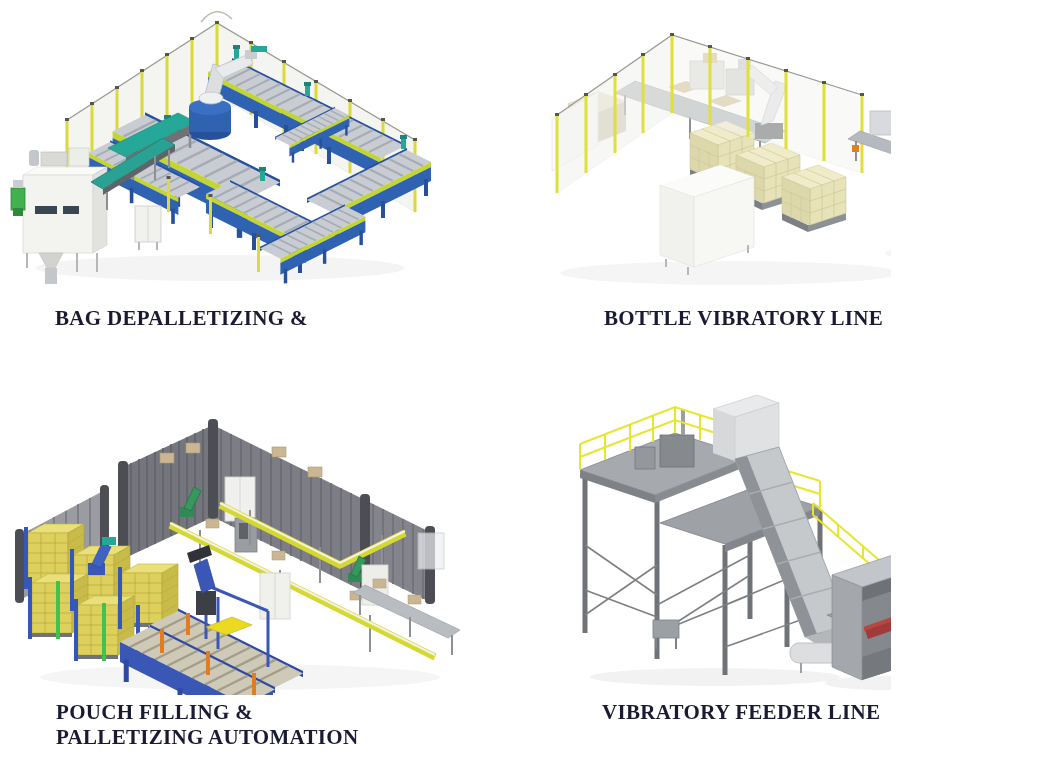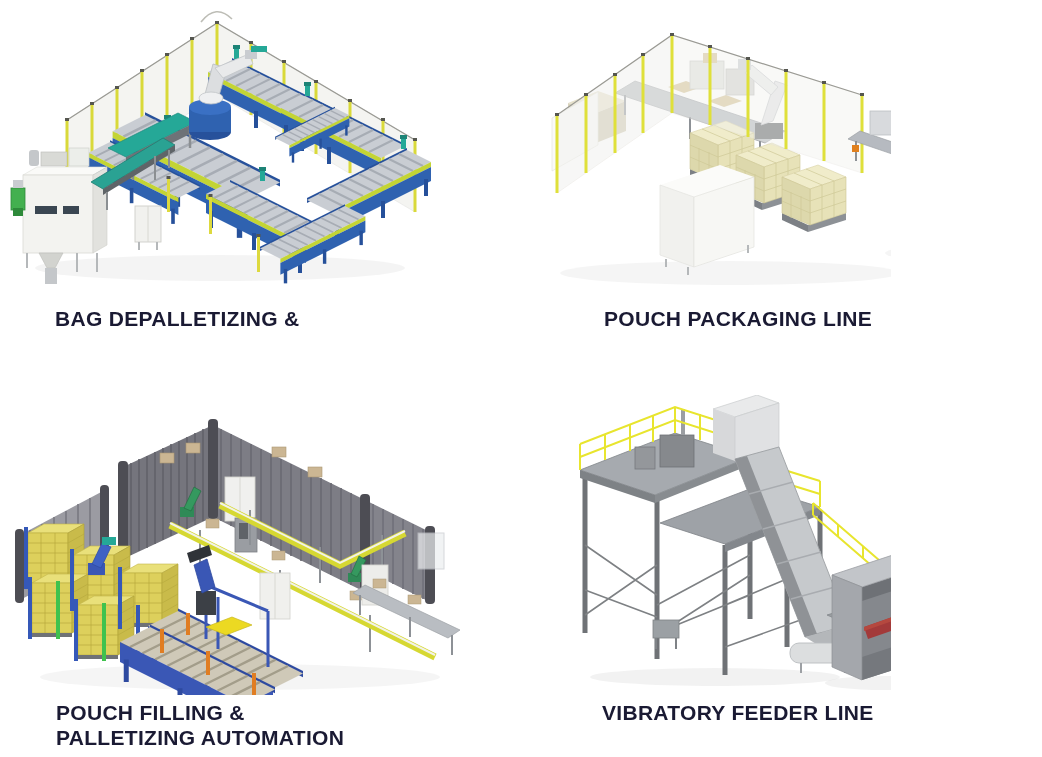--- a/index.html
+++ b/index.html
@@ -1,21 +1,21 @@
 <!DOCTYPE html>
 <html><head>
 <meta charset="utf-8">
 <style>
   html,body{margin:0;padding:0;background:#ffffff;}
   .page{
     position:relative;
     width:891px;height:757px;
     background:#ffffff;
     overflow:hidden;
-    font-family:Liberation Sans, sans-serif;
+    font-family:Liberation Serif, serif;
   }
   .figure{position:absolute;}
   .figure svg{display:block;}
   .caption{
     position:absolute;
     font-weight:bold;
     font-size:21px;
     line-height:25px;
     letter-spacing:0.3px;
     color:#1a1a33;
@@ -303,21 +303,21 @@
         </g>
       </g>
     </svg>
   </div>
 
   <div class="caption" style="left:55px;top:306px;">
     <span>BAG DEPALLETIZING &amp;</span>
   </div>
 
   <div class="caption" style="left:604px;top:306px;">
-    <span>POUCH PACKAGING LINE</span>
+    <span>BOTTLE VIBRATORY LINE</span>
     <span></span>
   </div>
 
   <div class="figure" style="left:10px;top:415px;">
     <svg width="460" height="280" viewBox="0 0 460 280">
       <defs>
         <g id="ystack">
           <polygon points="0,0 16,-9 56,-9 40,0" fill="#e9e07a" stroke="#c2b54a" stroke-width="0.6"></polygon>
           <polygon points="0,0 40,0 40,50 0,50" fill="#ddd05c" stroke="#b8ab3e" stroke-width="0.6"></polygon>
           <polygon points="40,0 56,-9 56,41 40,50" fill="#c9bb4a" stroke="#b0a338" stroke-width="0.6"></polygon>

